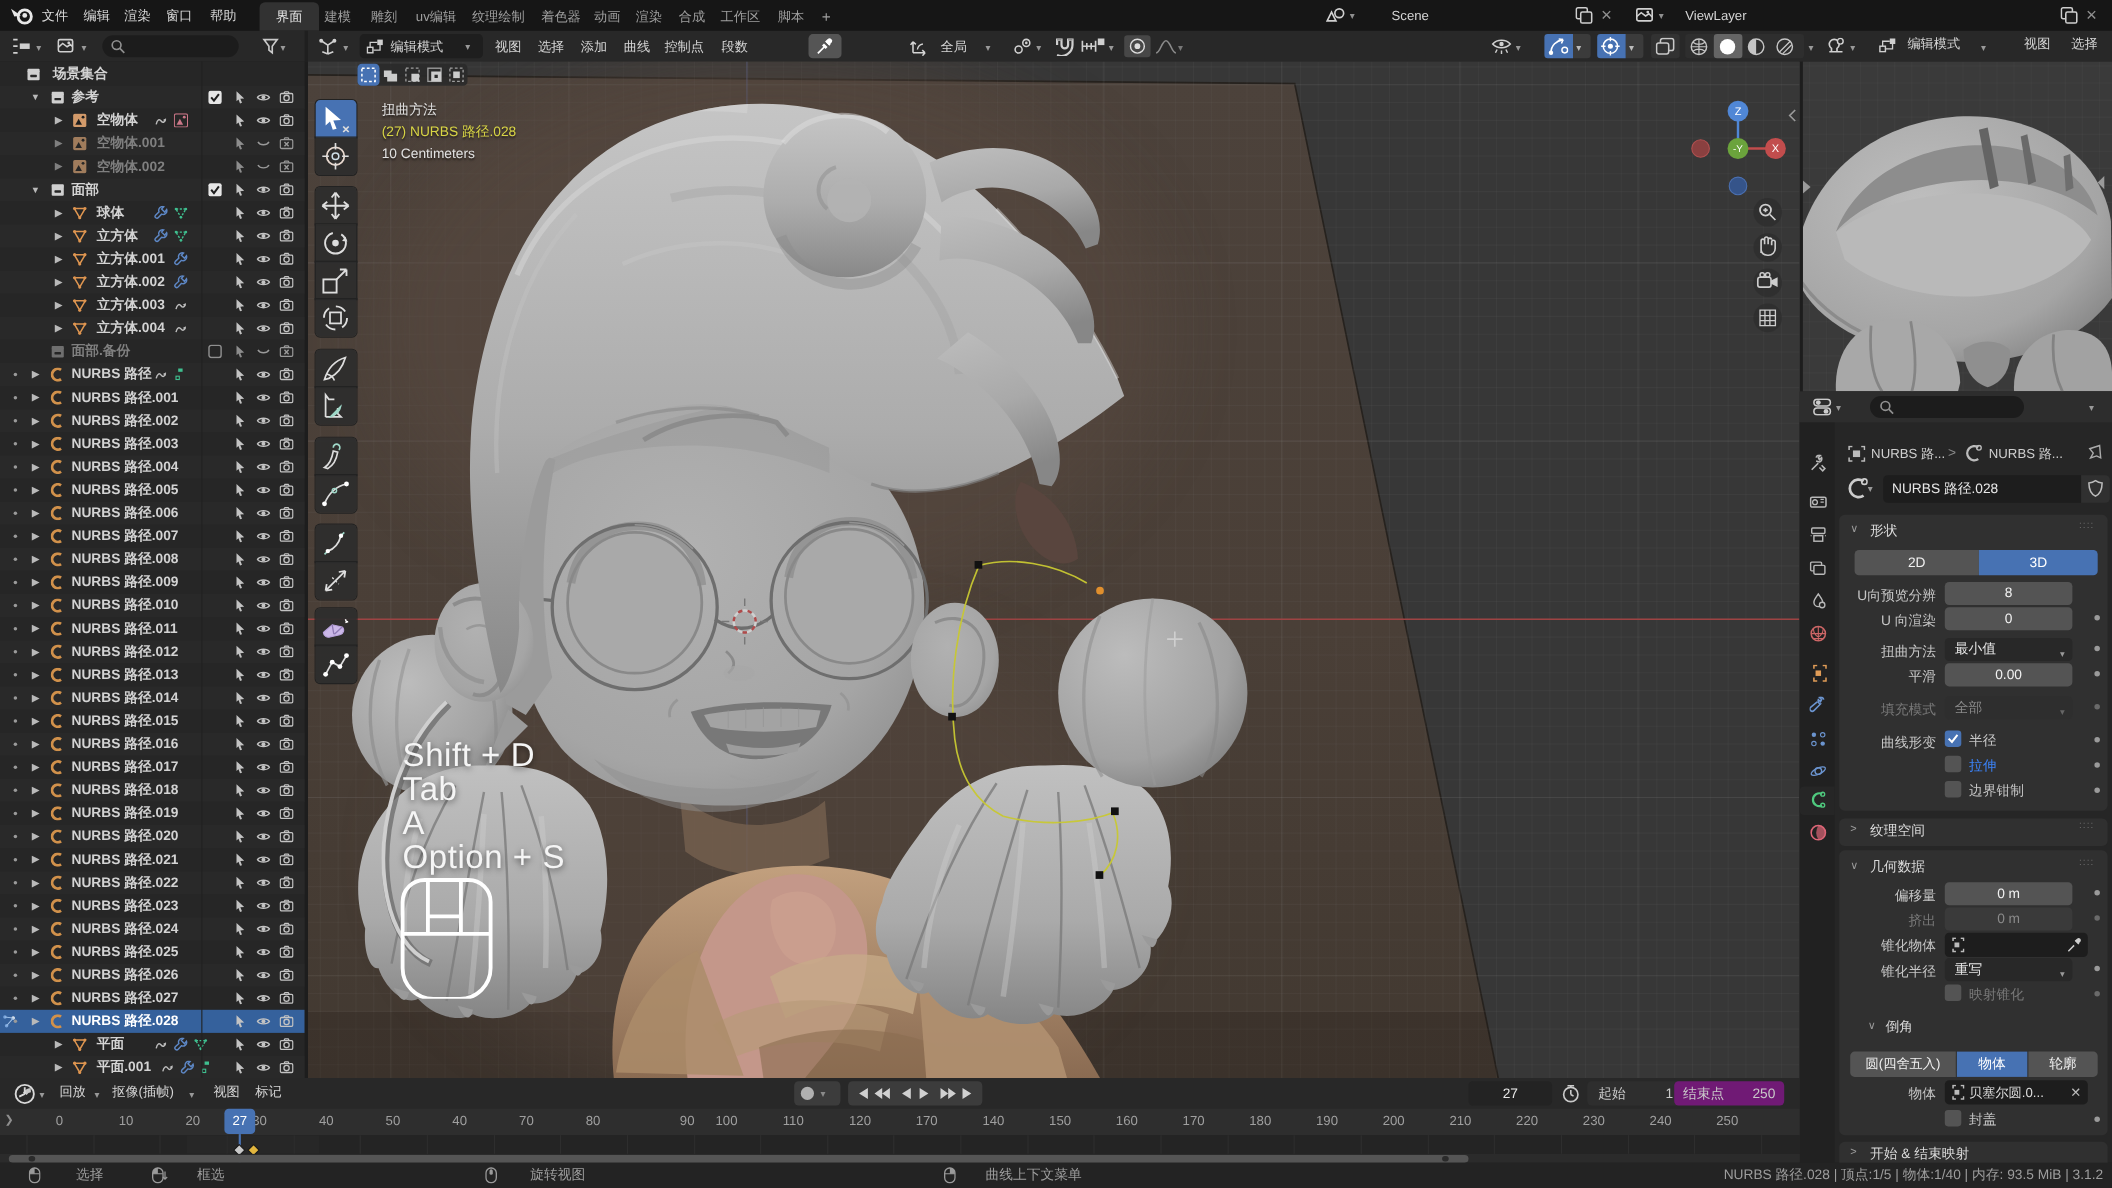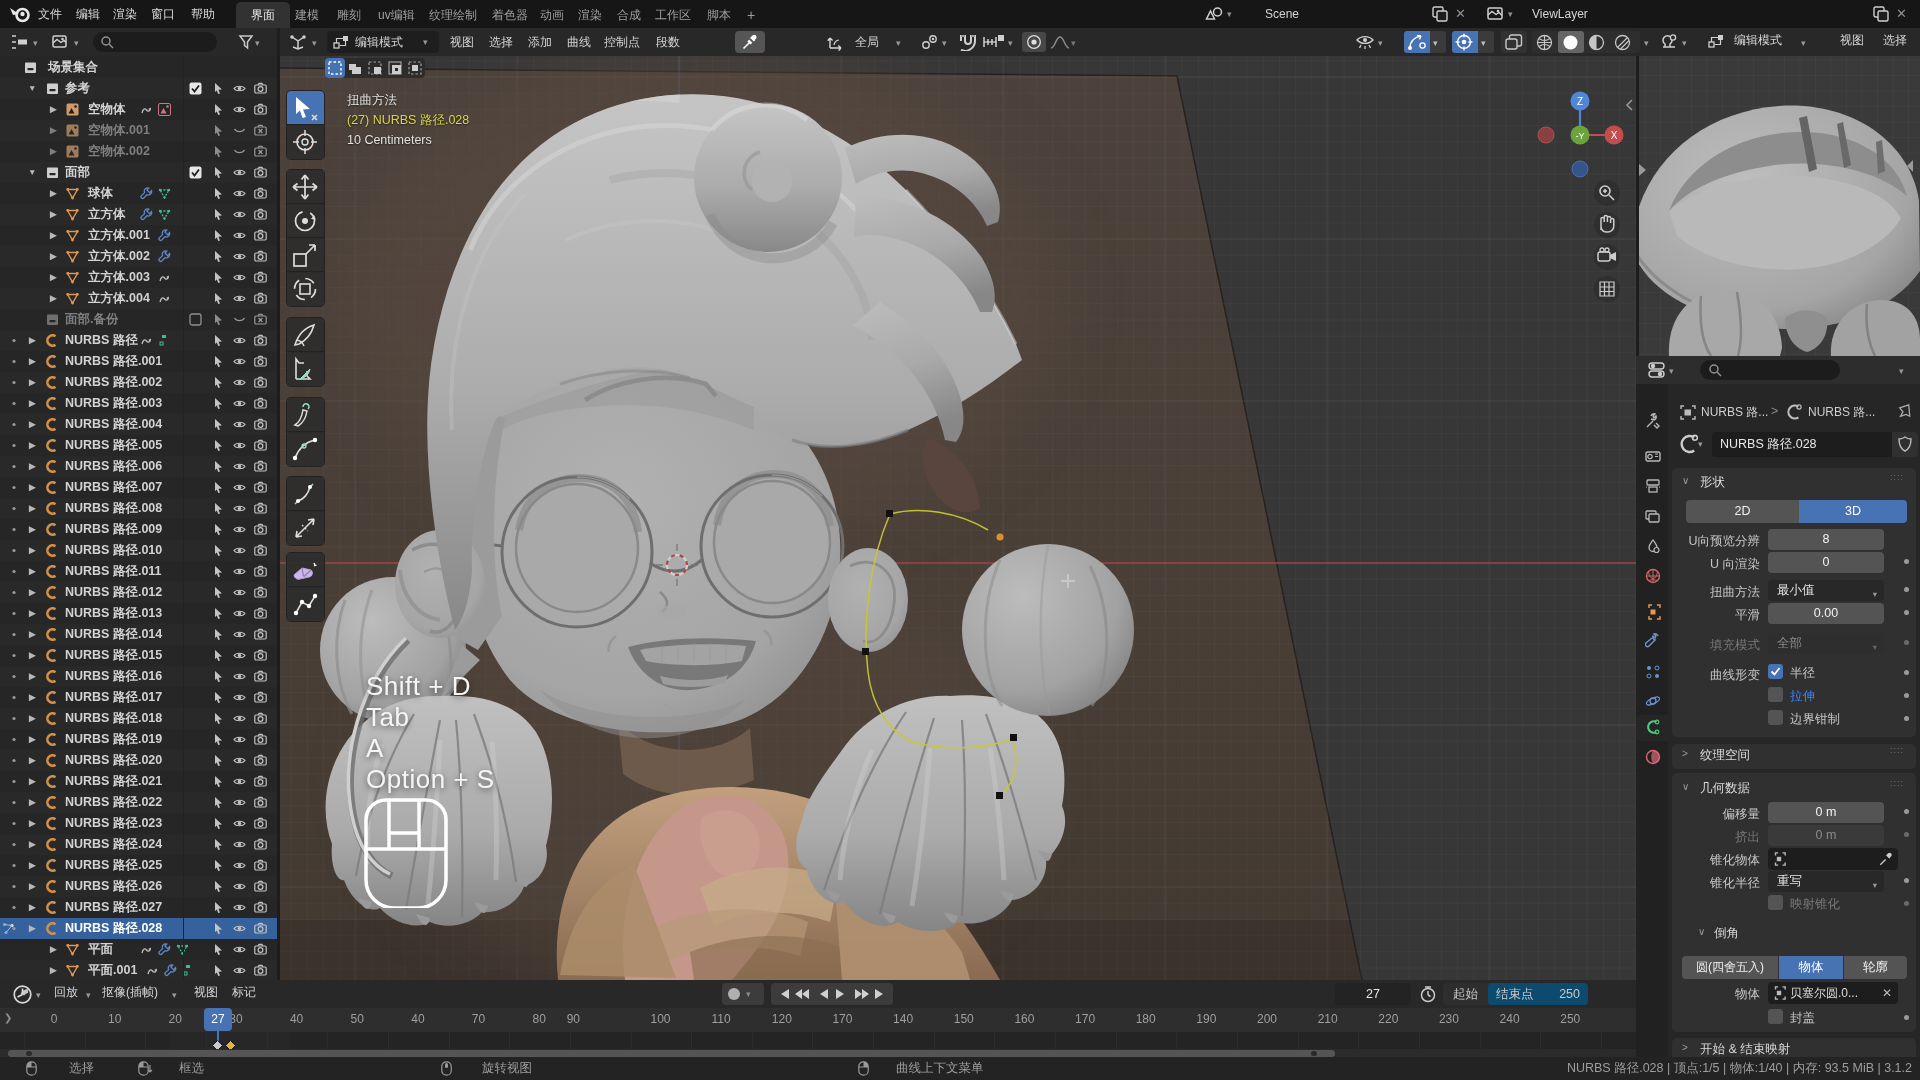--- a/index.html
+++ b/index.html
@@ -2136,21 +2136,21 @@
     <div style="width:20px;height:20px"><svg width="20" height="20" viewBox="0 0 20 20">
             <rect x="4" y="4" width="12" height="12" fill="none" stroke="#9f9f9f" stroke-width="1.2" stroke-dasharray="2.5 2"></rect>
             <rect x="7" y="7" width="6" height="6" fill="#ccc"></rect>
           </svg></div>
   </div>
   
   <div class="abs" style="left:67px;top:36px;color:#e2e2e2;font-size:12.5px;text-shadow:0 1px 2px rgba(0,0,0,.6)">扭曲方法</div>
   <div class="abs" style="left:67px;top:56px;color:#d8d545;font-size:12.5px;text-shadow:0 1px 2px rgba(0,0,0,.6)">(27) NURBS 路径.028</div>
   <div class="abs" style="left:67px;top:77px;color:#e2e2e2;font-size:12.5px;text-shadow:0 1px 2px rgba(0,0,0,.6)">10 Centimeters</div>
   
-  <div class="abs" style="left:86px;top:615px;color:#f5f5f5;font-size:26px;line-height:31px;text-shadow:0 2px 6px rgba(0,0,0,.55);letter-spacing:0.5px">Shift + D<br>Tab<br>A<br>Option + S</div>
+  <div class="abs" style="left:86px;top:615px;color:#f5f5f5;font-size:30px;line-height:31px;text-shadow:0 2px 6px rgba(0,0,0,.55);letter-spacing:0.5px">Shift + D<br>Tab<br>A<br>Option + S</div>
   <svg class="abs" style="left:82px;top:740px" width="88" height="112" viewBox="0 0 88 112">
     <path d="M24,4 h40 a20,20 0 0 1 20,20 v60 a28,28 0 0 1 -28,28 h-24 a28,28 0 0 1 -28,-28 v-60 a20,20 0 0 1 20,-20 z" fill="none" stroke="#fff" stroke-width="3.5"></path>
     <path d="M4,53 h80 M27,4 v49 M57,4 v49 M27,37 h30" fill="none" stroke="#fff" stroke-width="3.5"></path>
   </svg>
   
   <div id="tbar">
         <div class="abs" style="left:7px;top:35px;width:37px;height:34px;background:#4772b3;border-radius:4px 4px 0 0;box-shadow:0 0 0 1px #222"><svg width="30" height="30" viewBox="0 0 30 30" style="margin:2px 0 0 3px">
             <path d="M6,4 L20,16 L13,16.5 L16,24 L12.5,25 L10,17.5 L6,21 Z" fill="#fff"></path>
             <path d="M22,22 l5,5 M27,22 l-5,5" stroke="#ddd" stroke-width="1.6"></path>
           </svg></div>
@@ -2515,34 +2515,34 @@
           <path d="M84,6 l7,5 -7,5 z M91,6 l7,5 -7,5 z"></path>
           <path d="M104,6 l8,5 -8,5 z M114,6 v10"></path>
         </svg>
       </div>
       <div class="abs" style="left:1335px;top:3px;width:76px;height:22px;background:#232323;border-radius:4px;text-align:center;line-height:22px;color:#e8e8e8;font-size:12.5px">27</div>
       <svg class="abs" style="left:1419px;top:5px" width="18" height="18" viewBox="0 0 18 18">
         <circle cx="9" cy="10" r="6.5" fill="none" stroke="#c9c9c9" stroke-width="1.5"></circle>
         <path d="M9,10 L9,6 M9,10 l2.5,1.5 M6,2 l6,0 M9,2 v2" stroke="#c9c9c9" stroke-width="1.5"></path>
       </svg>
       <div class="abs" style="left:1443px;top:3px;width:88px;height:22px;background:#2e2e2e;border-radius:4px;line-height:22px;color:#c9c9c9;font-size:12.5px"><span style="margin-left:10px">起始</span><span style="position:absolute;right:10px">1</span></div>
-      <div class="abs" style="left:1488px;top:3px;width:100px;height:22px;background:#0c4a6e;border-radius:4px;line-height:22px;color:#c9c9c9;font-size:12.5px"><span style="margin-left:8px">结束点</span><span style="position:absolute;right:8px">250</span></div>
+      <div class="abs" style="left:1522px;top:3px;width:100px;height:22px;background:#701a75;border-radius:4px;line-height:22px;color:#c9c9c9;font-size:12.5px"><span style="margin-left:8px">结束点</span><span style="position:absolute;right:8px">250</span></div>
     </div>
 
     <div class="abs" id="ruler" style="left:0;top:28px;width:1636px;height:24px;background:#2e2e2e;color:#9f9f9f;font-size:12px">
         <span class="abs" style="left:40px;top:4px;width:28px;text-align:center">0</span>
         <span class="abs" style="left:100.65px;top:4px;width:28px;text-align:center">10</span>
         <span class="abs" style="left:161.3px;top:4px;width:28px;text-align:center">20</span>
         <span class="abs" style="left:221.95000000000002px;top:4px;width:28px;text-align:center">30</span>
         <span class="abs" style="left:282.6px;top:4px;width:28px;text-align:center">40</span>
         <span class="abs" style="left:343.25px;top:4px;width:28px;text-align:center">50</span>
         <span class="abs" style="left:403.90000000000003px;top:4px;width:28px;text-align:center">40</span>
         <span class="abs" style="left:464.55px;top:4px;width:28px;text-align:center">70</span>
         <span class="abs" style="left:525.2px;top:4px;width:28px;text-align:center">80</span>
-        <span class="abs" style="left:552px;top:4px;width:28px;text-align:right">90</span>
+        <span class="abs" style="left:618px;top:4px;width:28px;text-align:left">90</span>
         <span class="abs" style="left:646.5px;top:4px;width:28px;text-align:center">100</span>
         <span class="abs" style="left:707.1500000000001px;top:4px;width:28px;text-align:center">110</span>
         <span class="abs" style="left:767.8000000000001px;top:4px;width:28px;text-align:center">120</span>
         <span class="abs" style="left:828.45px;top:4px;width:28px;text-align:center">170</span>
         <span class="abs" style="left:889.1px;top:4px;width:28px;text-align:center">140</span>
         <span class="abs" style="left:949.7500000000001px;top:4px;width:28px;text-align:center">150</span>
         <span class="abs" style="left:1010.4000000000001px;top:4px;width:28px;text-align:center">160</span>
         <span class="abs" style="left:1071.05px;top:4px;width:28px;text-align:center">170</span>
         <span class="abs" style="left:1131.7px;top:4px;width:28px;text-align:center">180</span>
         <span class="abs" style="left:1192.3500000000001px;top:4px;width:28px;text-align:center">190</span>

